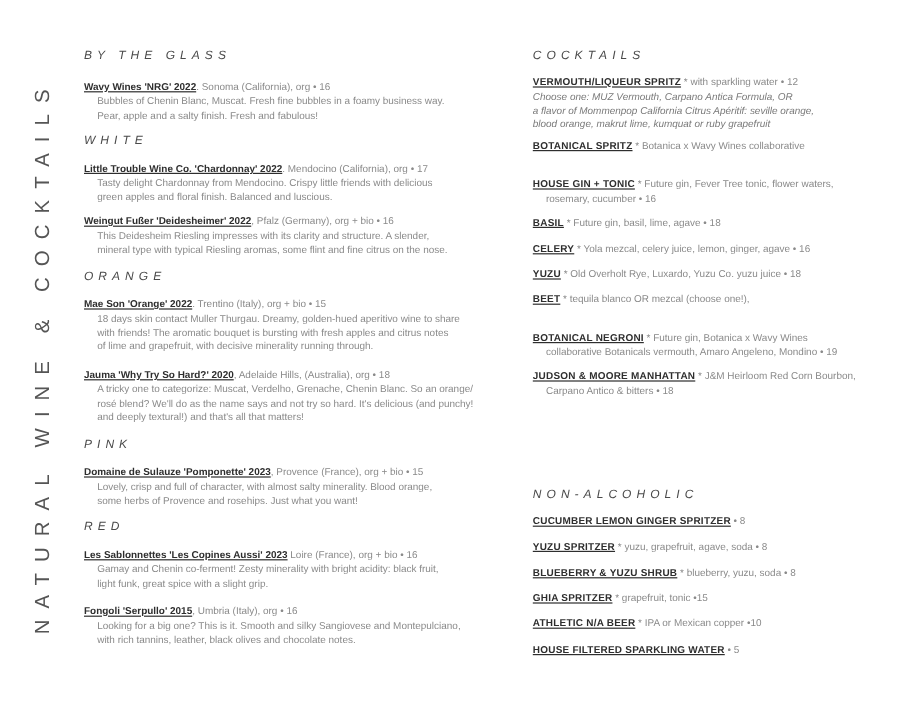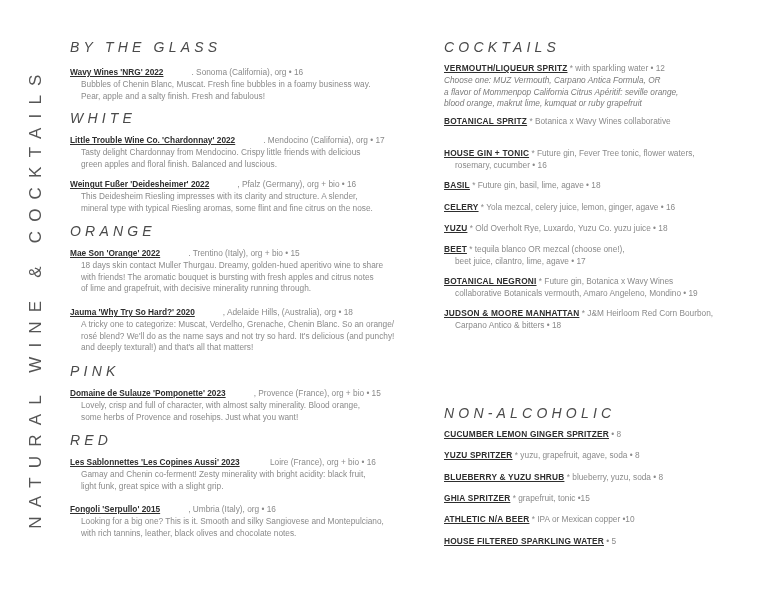--- a/index.html
+++ b/index.html
@@ -29,21 +29,21 @@
     .col {
       position: absolute;
       top: 0;
     }
     .col-left { left: 70px; width: 350px; }
     .col-right { left: 444px; width: 320px; }
 
     .section-heading {
       position: absolute;
       left: 0;
-      font-size: 14px;
+      font-size: 10px;
       font-style: italic;
       letter-spacing: 4.2px;
       color: #4a4a4a;
       white-space: nowrap;
       line-height: 12px;
     }
     .entry {
       position: absolute;
       left: 0;
       width: 100%;
@@ -52,21 +52,20 @@
       color: #8a8a8a;
       white-space: nowrap;
     }
     .entry .name {
       color: #2e2e2e;
       font-weight: bold;
       text-decoration: underline;
     }
     .entry .meta {
       color: #8a8a8a;
-      margin-left: 28px;
     }
     .entry .desc {
       display: block;
       color: #8a8a8a;
       padding-left: 11px;
     }
     .entry .desc-italic {
       display: block;
       font-style: italic;
       color: #7a7a7a;
@@ -166,21 +165,20 @@
   <div class="entry cocktail" style="top:202px">
     <span class="name">CELERY</span><span class="detail"> * Yola mezcal, celery juice, lemon, ginger, agave • 16</span>
   </div>
 
   <div class="entry cocktail" style="top:223px">
     <span class="name">YUZU</span><span class="detail"> * Old Overholt Rye, Luxardo, Yuzu Co. yuzu juice • 18</span>
   </div>
 
   <div class="entry cocktail" style="top:244px">
     <span class="name">BEET</span><span class="detail"> * tequila blanco OR mezcal (choose one!),</span>
-    <span class="desc">beet juice, cilantro, lime, agave • 17</span>
   </div>
 
   <div class="entry cocktail" style="top:276px">
     <span class="name">BOTANICAL NEGRONI</span><span class="detail"> * Future gin, Botanica x Wavy Wines</span>
     <span class="desc">collaborative Botanicals vermouth, Amaro Angeleno, Mondino • 19</span>
   </div>
 
   <div class="entry cocktail" style="top:308px">
     <span class="name">JUDSON &amp; MOORE MANHATTAN</span><span class="detail"> * J&amp;M Heirloom Red Corn Bourbon,</span>
     <span class="desc">Carpano Antico &amp; bitters • 18</span>

